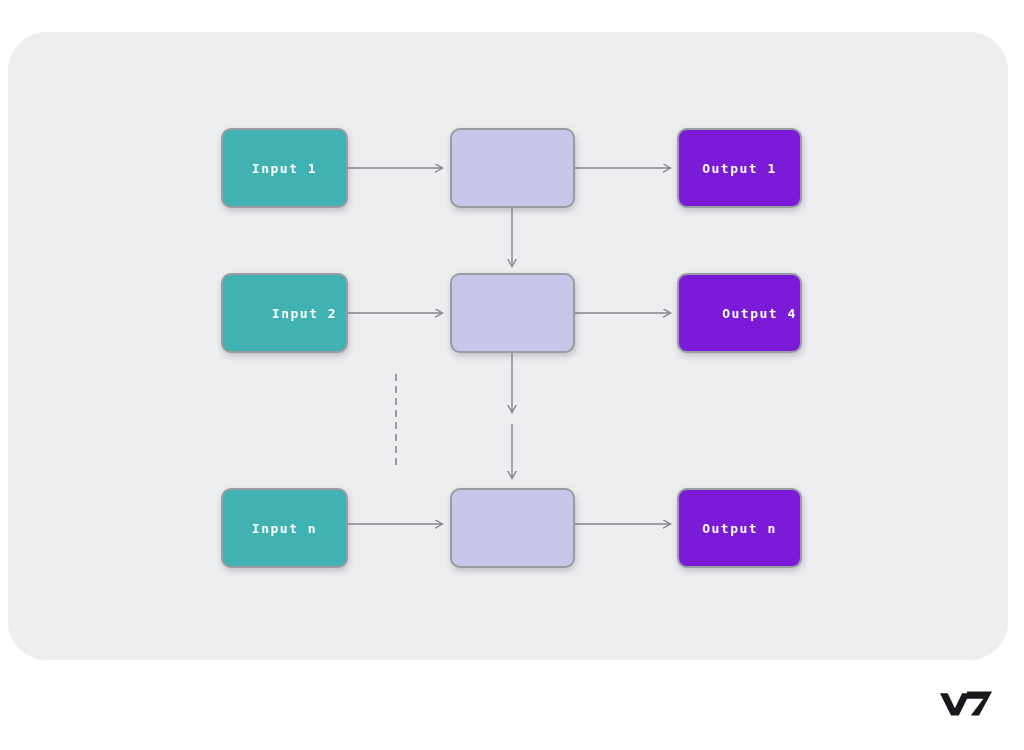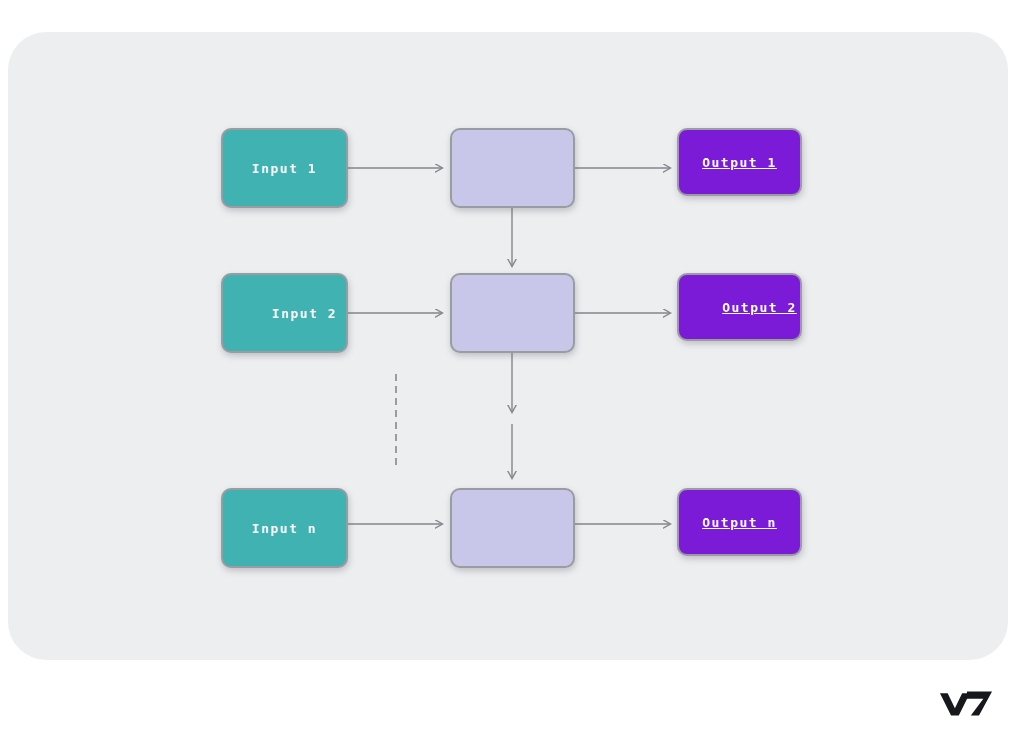--- a/index.html
+++ b/index.html
@@ -17,21 +17,21 @@
     position:absolute;display:flex;align-items:center;justify-content:center;
     border:2px solid var(--border,#9b9ba2);
     border-radius:10px;
     box-shadow:1px 3px 6px rgba(110,110,120,.35);
     color:var(--text,#ffffff);
     font-weight:700;font-size:13px;letter-spacing:1.5px;
     box-sizing:border-box;
   }
   .node.input{background:var(--input,#41b2b2);left:221px;width:127px;height:80px;}
   .node.process{background:var(--process,#c8c7e9);left:450px;width:125px;height:80px;}
-  .node.output{background:var(--output,#7b1bd8);left:677px;width:125px;height:68px;text-decoration:underline;}
+  .node.output{background:var(--output,#7b1bd8);left:677px;width:125px;height:80px;}
   .row1{top:128px;} .row2{top:273px;padding-left:40px;} .row3{top:488px;}
   svg.overlay{position:absolute;left:0;top:0;width:1024px;height:750px;pointer-events:none;}
   .arrow-line{stroke:var(--arrow,#85868c);stroke-width:1.4;fill:none;}
   .dashed-line{stroke:var(--border,#9b9ba2);stroke-width:2;stroke-dasharray:7 5;fill:none;}
   .logo{position:absolute;left:939px;top:685px;width:54px;height:36px;}
   .logo svg{display:block;width:100%;height:100%;}
   .logo polygon{fill:var(--logo,#17181c);}
   .sr-only{position:absolute;width:1px;height:1px;overflow:hidden;clip:rect(0 0 0 0);white-space:nowrap;}
 </style>
 </head>
@@ -67,21 +67,21 @@
   <span>Output 1</span>
 </div>
 
 <div class="node input row2">
   <span>Input 2</span>
 </div>
 <div class="node process row2">
   <span></span>
 </div>
 <div class="node output row2">
-  <span>Output 2</span>
+  <span>Output 4</span>
 </div>
 
 <div class="node input row3">
   <span>Input n</span>
 </div>
 <div class="node process row3">
   <span></span>
 </div>
 <div class="node output row3">
   <span>Output n</span>

